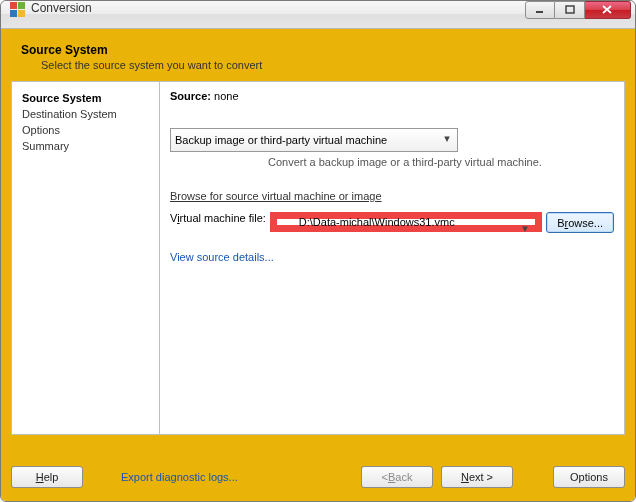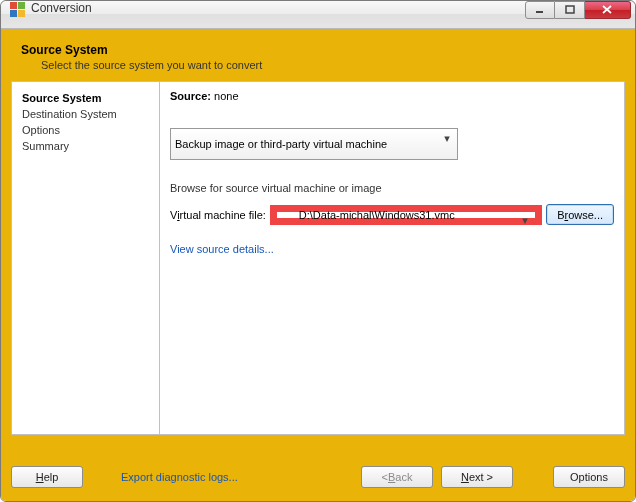--- a/index.html
+++ b/index.html
@@ -78,37 +78,37 @@
     padding: 8px 10px;
     position: relative;
   }
   .srcdest-row { display: flex; }
   .srcdest-row .pair { flex: 1; }
   .srcdest-row b { font-weight: bold; }
   .type-row { margin-top: 26px; display: flex; align-items: center; }
   .type-row .lbl { width: 92px; text-align: right; padding-right: 6px; }
   .combo {
     flex: 1;
-    height: 32px;
+    height: 24px;
     border: 1px solid #999;
     background: linear-gradient(to bottom, #fff, #f0f0f0);
     display: flex; align-items: center;
     padding: 0 4px;
     position: relative;
     max-width: 288px;
   }
   .combo .arrow {
     position: absolute; right: 2px; top: 2px;
     width: 16px; height: 14px;
     display: flex; align-items: center; justify-content: center;
     color: #444;
   }
   .hint { margin-left: 98px; color: #555; margin-top: 4px; font-size: 11px;}
-  .group-label { margin-top: 22px; color: #333; }
-  .file-row { margin-top: 10px; display: flex; align-items: center; gap: 4px;}
+  .group-label { margin-top: 22px; color: #333; text-decoration: underline; }
+  .file-row { margin-top: 10px; display: flex; align-items: flex-start; gap: 4px;}
   .file-row .flabel { }
   .file-row .file-combo {
     flex: 1;
     height: 20px;
     border: 7px solid #ef4444;
     background: #fff;
     display: flex; align-items: center;
     padding: 0 22px;
     position: relative;
   }
@@ -204,20 +204,21 @@
           <span>none</span>
         </div>
       </div>
 
       <div class="type-row">
         <div class="combo">
           <span>Backup image or third-party virtual machine</span>
           <span class="arrow">▾</span>
         </div>
       </div>
+      <div class="hint">Convert a backup image or a third-party virtual machine.</div>
 
       <div class="group-label">Browse for source virtual machine or image</div>
 
       <div class="file-row">
         <span class="flabel">
           <span>V</span><span class="u">i</span><span>rtual machine file:</span>
         </span>
         <div class="file-combo">
           <span>D:\Data-michal\Windows31.vmc</span>
           <span class="arrow">▾</span>

